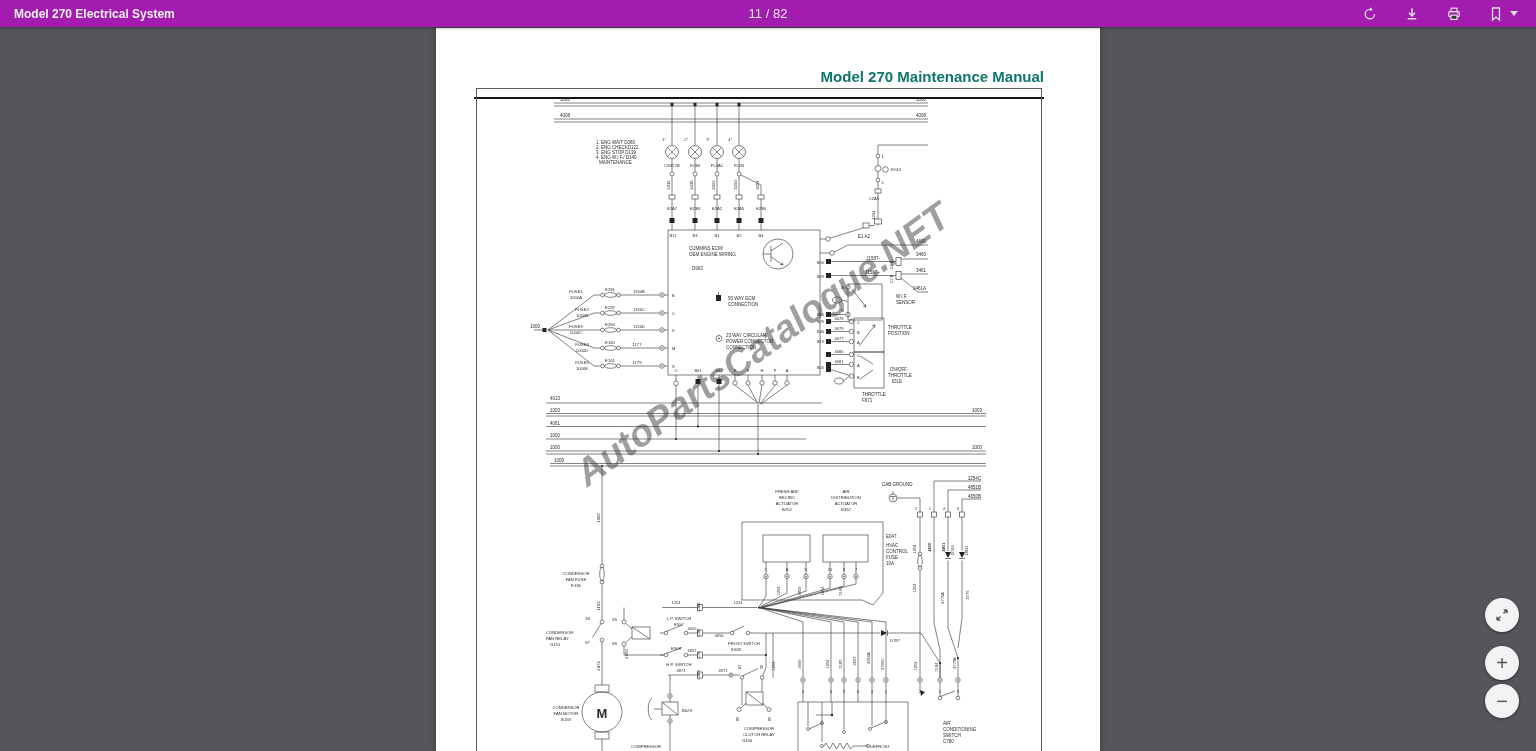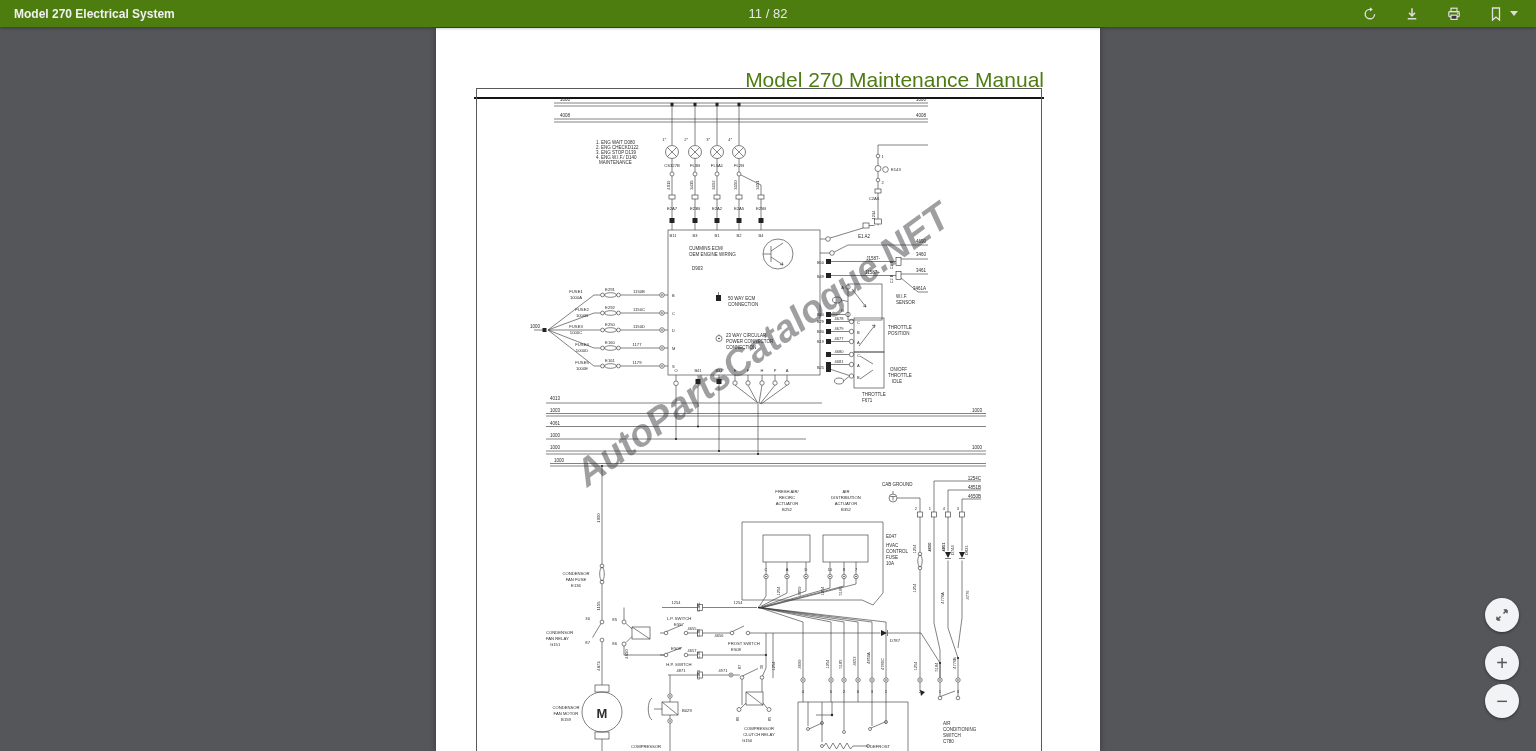--- a/index.html
+++ b/index.html
@@ -1,26 +1,26 @@
 <!DOCTYPE html>
 <html><head>
 <meta charset="utf-8">
 <style>
   html,body{margin:0;padding:0;}
   body{width:1536px;height:751px;overflow:hidden;background:#54565a;font-family:"Liberation Sans",sans-serif;position:relative;}
-  .toolbar{position:absolute;top:0;left:0;width:100%;height:27px;background:#4d7c0f;display:flex;align-items:center;z-index:50;box-shadow:0 1px 3px rgba(0,0,0,.35);}
+  .toolbar{position:absolute;top:0;left:0;width:100%;height:27px;background:#a21caf;display:flex;align-items:center;z-index:50;box-shadow:0 1px 3px rgba(0,0,0,.35);}
   .tb-title{color:#f1f1f1;font-size:12px;font-weight:bold;margin-left:14px;white-space:nowrap;}
   .tb-center{position:absolute;left:0;right:0;text-align:center;color:#e8e8e8;font-size:13px;pointer-events:none;}
   .tb-icons{margin-left:auto;display:flex;align-items:center;gap:24px;margin-right:18px;}
   .tb-btn{width:18px;height:18px;display:flex;align-items:center;justify-content:center;cursor:pointer;}
   .tb-btn svg{width:16px;height:16px;}
   .bm-wrap{display:flex;align-items:center;gap:5px;}
   .caret{width:0;height:0;border-left:4px solid transparent;border-right:4px solid transparent;border-top:5px solid #dcdcdc;}
   .page{position:absolute;left:436px;top:28px;width:664px;height:723px;background:#ffffff;box-shadow:0 0 6px rgba(0,0,0,.35);}
-  .page-header{position:absolute;top:40px;right:56px;font-size:21px;font-weight:400;color:#4d7c0f;}
+  .page-header{position:absolute;top:40px;right:56px;font-size:15px;font-weight:700;color:#0f766e;}
   .page-rule{position:absolute;top:69px;left:38px;width:570px;height:2px;background:#141414;}
   .diagram-svg{position:absolute;left:40px;top:60px;}
   .diagram-svg text{font-family:"Liberation Sans",sans-serif;fill:#2d2d30;}
   .w{stroke:#3e3e42;stroke-width:.65;fill:none;}
   .c{stroke:#3e3e42;stroke-width:.65;fill:none;}
   .sq{fill:#232326;stroke:none;}
   .dot{fill:#232326;stroke:none;}
   .fr{stroke:#5a5a5e;stroke-width:1;fill:none;}
   .wm{font-family:"Liberation Serif",serif;font-style:italic;font-weight:bold;opacity:.45;}
   .fab{position:absolute;right:17px;width:34px;height:34px;border-radius:50%;background:#f1f3f4;box-shadow:0 1px 3px rgba(0,0,0,.45);display:flex;align-items:center;justify-content:center;cursor:pointer;z-index:60;}

